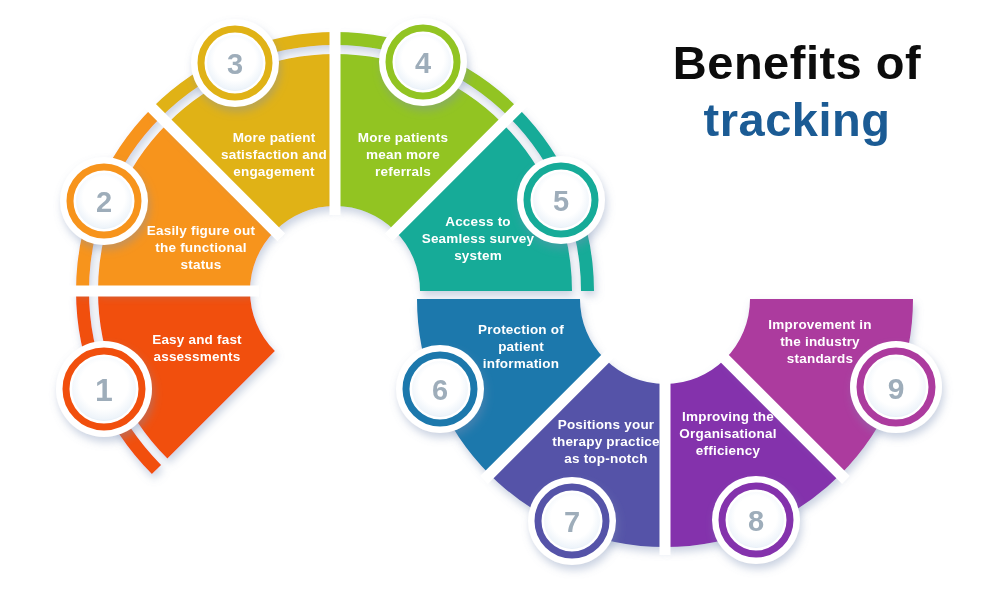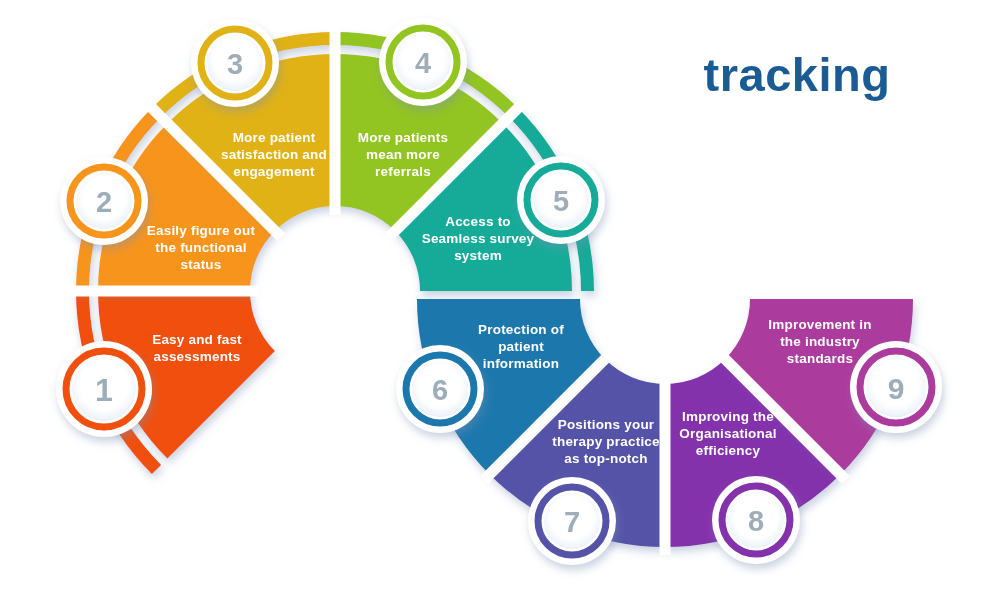--- a/index.html
+++ b/index.html
@@ -125,15 +125,16 @@
         <text x="274" text-anchor="middle" fill="#ffffff" font-size="13.5" font-weight="bold" letter-spacing="0.2"><tspan x="274" y="141.7">More patient</tspan><tspan x="274" y="158.7">satisfaction and</tspan><tspan x="274" y="175.7">engagement</tspan></text>
         <text x="403" text-anchor="middle" fill="#ffffff" font-size="13.5" font-weight="bold" letter-spacing="0.2"><tspan x="403" y="141.7">More patients</tspan><tspan x="403" y="158.7">mean more</tspan><tspan x="403" y="175.7">referrals</tspan></text>
         <text x="478" text-anchor="middle" fill="#ffffff" font-size="13.5" font-weight="bold" letter-spacing="0.2"><tspan x="478" y="225.7">Access to</tspan><tspan x="478" y="242.7">Seamless survey</tspan><tspan x="478" y="259.7">system</tspan></text>
         <text x="521" text-anchor="middle" fill="#ffffff" font-size="13.5" font-weight="bold" letter-spacing="0.2"><tspan x="521" y="333.7">Protection of</tspan><tspan x="521" y="350.7">patient</tspan><tspan x="521" y="367.7">information</tspan></text>
         <text x="606" text-anchor="middle" fill="#ffffff" font-size="13.5" font-weight="bold" letter-spacing="0.2"><tspan x="606" y="428.7">Positions your</tspan><tspan x="606" y="445.7">therapy practice</tspan><tspan x="606" y="462.7">as top-notch</tspan></text>
         <text x="728" text-anchor="middle" fill="#ffffff" font-size="13.5" font-weight="bold" letter-spacing="0.2"><tspan x="728" y="420.7">Improving the</tspan><tspan x="728" y="437.7">Organisational</tspan><tspan x="728" y="454.7">efficiency</tspan></text>
         <text x="820" text-anchor="middle" fill="#ffffff" font-size="13.5" font-weight="bold" letter-spacing="0.2"><tspan x="820" y="328.7">Improvement in</tspan><tspan x="820" y="345.7">the industry</tspan><tspan x="820" y="362.7">standards</tspan></text>
       </svg>
     </div>
   <div class="title">
-    <span class="accent" id="title-accent2" style="color: rgb(27, 91, 148); margin-top: 12px;">tracking</span>
+    <span id="title-prefix" style="color: rgb(12, 12, 12);">Benefits of</span>
+    <span class="accent" id="title-accent2" style="color: rgb(27, 91, 148);">tracking</span>
   </div>
 </div>
 
 </body></html>

